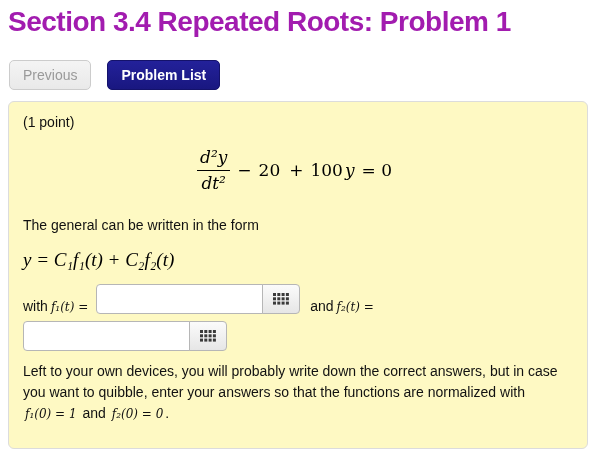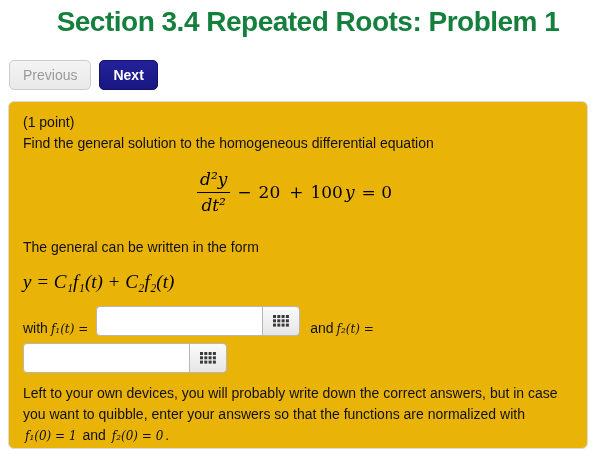--- a/index.html
+++ b/index.html
@@ -11,30 +11,29 @@
     color: #111;
     overflow: hidden;
   }
   .page { width: 616px; height: 459px; position: relative; }
 
   h1.page-title {
     margin: 4px 8px 0 8px;
     font-size: 28px;
     line-height: 36px;
     font-weight: bold;
-    color: #15803d;
+    color: #a21caf;
     letter-spacing: -0.5px;
     white-space: nowrap;
-    text-align: center;
   }
 
   .nav-row {
     display: flex;
     align-items: center;
-    gap: 8px;
+    gap: 16px;
     margin: 20px 0 0 9px;
   }
   .btn {
     font-size: 14px;
     line-height: 16px;
     padding: 6px 13px;
     border-radius: 5px;
     border: 1px solid transparent;
     cursor: pointer;
     font-family: "Liberation Sans", sans-serif;
@@ -49,21 +48,21 @@
     background-color: #1d1c88;
     border-color: #14126b;
     color: #ffffff;
     font-weight: bold;
   }
 
   .problem-box {
     margin: 11px 8px 0 8px;
     width: 580px;
     height: 348px;
-    background: #eab308;
+    background: #fef9c3;
     border: 1px solid #dcdcdc;
     border-radius: 6px;
     padding: 11px 14px 8px 14px;
     overflow: hidden;
   }
 
   .points { font-size: 14px; line-height: 18px; }
   .statement { font-size: 14px; line-height: 19px; margin-top: 3px; }
 
   .math {
@@ -148,28 +147,27 @@
 </style>
 </head>
 <body>
 
 <div class="page">
 
   <h1 class="page-title">Section 3.4 Repeated Roots: Problem 1</h1>
 
   <div class="nav-row">
     <button class="btn btn-disabled">Previous</button>
-    <button class="btn btn-primary">Next</button>
+    <button class="btn btn-primary">Problem List</button>
   </div>
 
   <div class="problem-box">
 
     <div class="points">(1 point)</div>
 
-    <div class="statement">Find the general solution to the homogeneous differential equation</div>
 
     <div class="eq-display">
       <span class="frac">
         <span class="num math">d²y</span>
         <span class="den math">dt²</span>
       </span>
       <span class="op">−</span>
       <span class="coef">20</span>
       <span class="op">+</span>
       <span class="coef">100</span>

